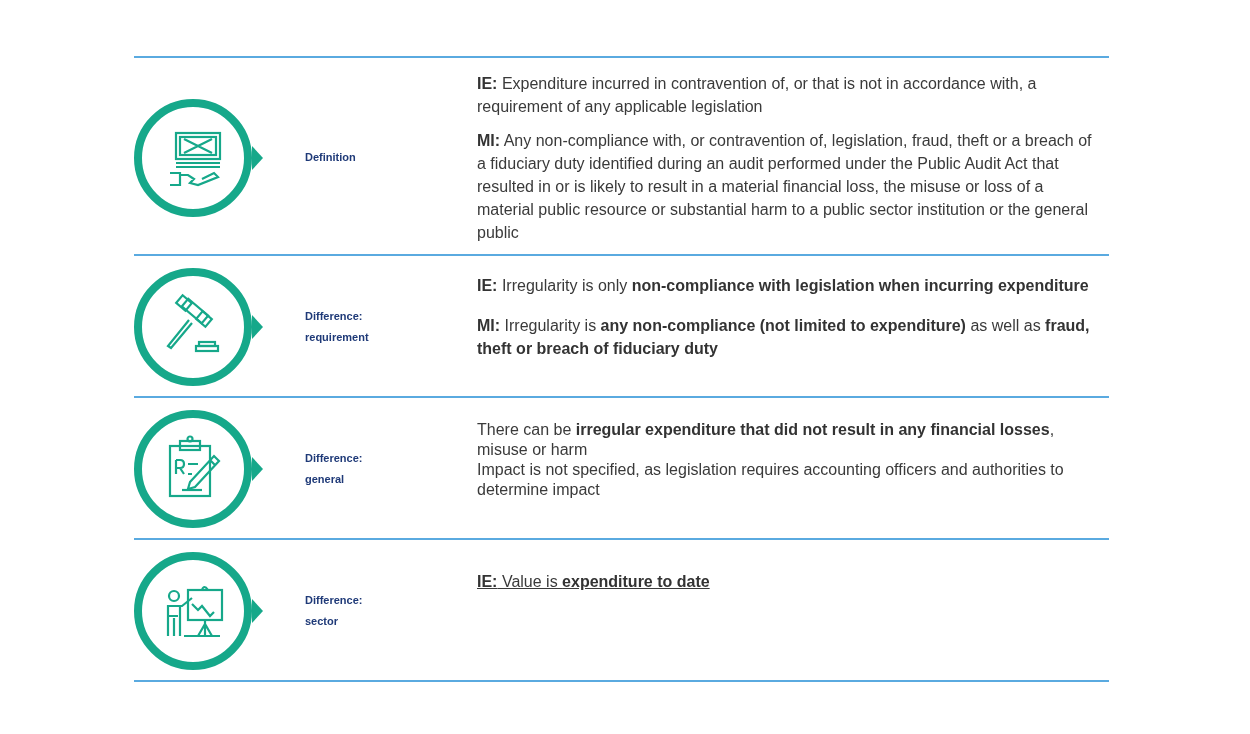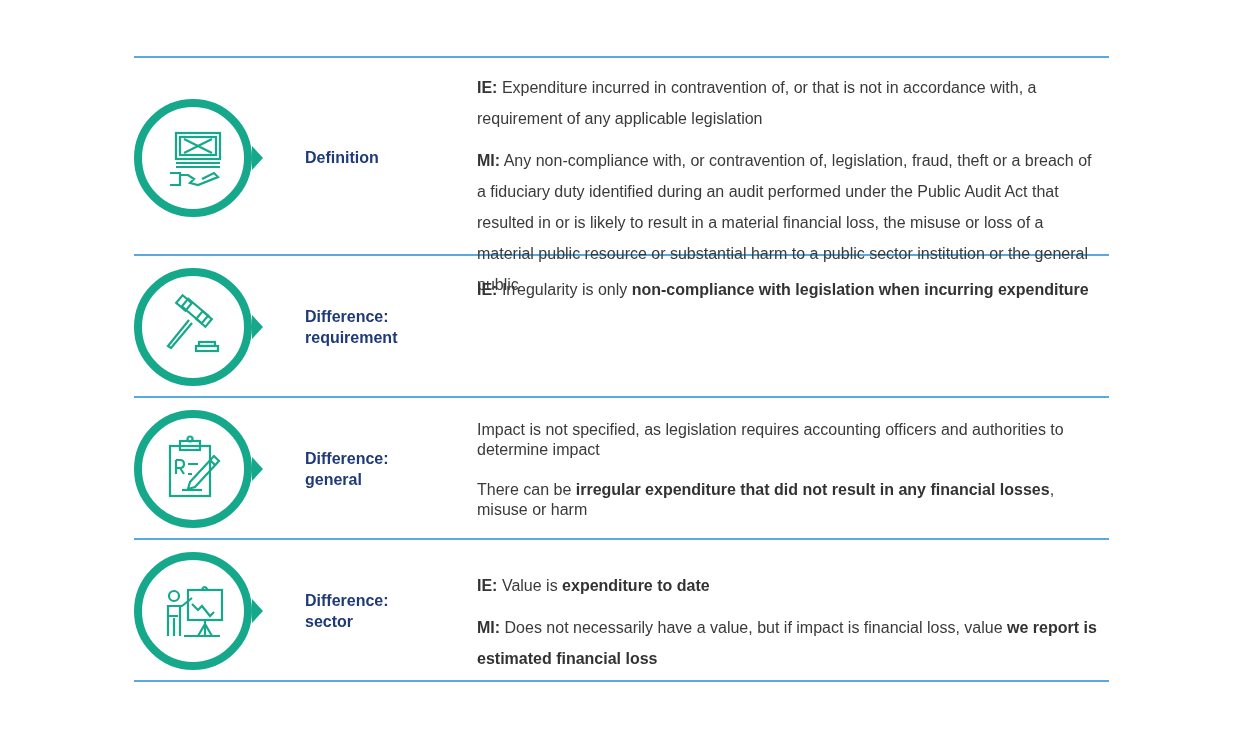--- a/index.html
+++ b/index.html
@@ -9,22 +9,22 @@
   .rule { height: 2px; background: #5aaae0; width: 975px; }
   .row { position: relative; display: flex; align-items: center; }
   .icon-cell { position: absolute; left: 0; width: 130px; height: 118px; }
   .circle { position: absolute; left: 0; top: 0; width: 102px; height: 102px;
             border: 8px solid #16a88a; border-radius: 50%; background: #fff; }
   .pointer { position: absolute; left: 118px; top: 47px; width: 0; height: 0;
              border-top: 12px solid transparent; border-bottom: 12px solid transparent;
              border-left: 11px solid #16a88a; }
   .circle svg { position: absolute; left: 16px; top: 16px; width: 70px; height: 70px; }
   .label { position: absolute; left: 171px; color: #1f3a78; font-weight: bold;
-           font-size: 16px; line-height: 21px; }
-  .content { position: absolute; left: 343px; width: 620px; font-size: 16px; line-height: 31px; color: #3a3a3a; }
+           font-size: 11px; line-height: 21px; }
+  .content { position: absolute; left: 343px; width: 620px; font-size: 16px; line-height: 23px; color: #3a3a3a; }
   .content p { margin: 0; }
   .content b { color: #333; }
 </style>
 </head>
 <body>
 
 <div class="table">
   <div class="rule"></div>
 
   <div class="row" style="height:196px;">
@@ -61,20 +61,21 @@
         </svg>
       </div>
       <div class="pointer"></div>
     </div>
     <div class="label" style="top:50px;">
       <div>Difference:</div>
         <div>requirement</div>
     </div>
     <div class="content" style="top:18px;">
       <p style="margin-bottom:17px;"><b>IE:</b><span> Irregularity is only </span><b>non-compliance with legislation when incurring expenditure</b></p>
+      <p><b>MI:</b><span> Irregularity is </span><b>any non-compliance (not limited to expenditure)</b><span> as well as </span><b>fraud, theft or breach of fiduciary duty</b></p>
     </div>
   </div>
   <div class="rule"></div>
 
   <div class="row" style="height:140px;">
     <div class="icon-cell" style="top:12px;">
       <div class="circle">
         <svg viewBox="0 0 70 70" fill="none" stroke="#16a88a" stroke-width="2.2">
           <rect x="12" y="12" width="40" height="50"></rect>
           <rect x="22" y="7" width="20" height="9"></rect>
@@ -85,22 +86,22 @@
           <path d="M24 56 H44"></path>
         </svg>
       </div>
       <div class="pointer"></div>
     </div>
     <div class="label" style="top:50px;">
       <div>Difference:</div>
         <div>general</div>
     </div>
     <div class="content" style="top:22px; line-height:20px;">
+      <p><span>There can be </span><b>irregular expenditure that did not result in any financial losses</b><span>, misuse or harm</span></p>
       <p style="margin-bottom:20px;"><span>Impact is not specified, as legislation requires accounting officers and authorities to determine impact</span></p>
-      <p><span>There can be </span><b>irregular expenditure that did not result in any financial losses</b><span>, misuse or harm</span></p>
     </div>
   </div>
   <div class="rule"></div>
 
   <div class="row" style="height:140px;">
     <div class="icon-cell" style="top:12px;">
       <div class="circle">
         <svg viewBox="0 0 70 70" fill="none" stroke="#16a88a" stroke-width="2.2">
           <circle cx="16" cy="20" r="5"></circle>
           <path d="M10 60 V30 H24 L34 22 M10 40 H20 M16 60 V42 M22 60 V30"></path>
@@ -109,19 +110,18 @@
           <path d="M34 28 L40 34 L44 30 L52 40 L56 36"></path>
           <path d="M47 44 V60 M40 60 L47 48 L54 60 M26 60 H62"></path>
         </svg>
       </div>
       <div class="pointer"></div>
     </div>
     <div class="label" style="top:50px;">
       <div>Difference:</div>
         <div>sector</div>
     </div>
-    <div class="content" style="top:30px;">
+    <div class="content" style="top:30px;text-decoration:underline;">
       <p style="margin-bottom:11px;"><b>IE:</b><span> Value is </span><b>expenditure to date</b></p>
-      <p><b>MI:</b><span> Does not necessarily have a value, but if impact is financial loss, value </span><b>we report is estimated financial loss</b></p>
     </div>
   </div>
   <div class="rule"></div>
 </div>
 
 </body></html>

